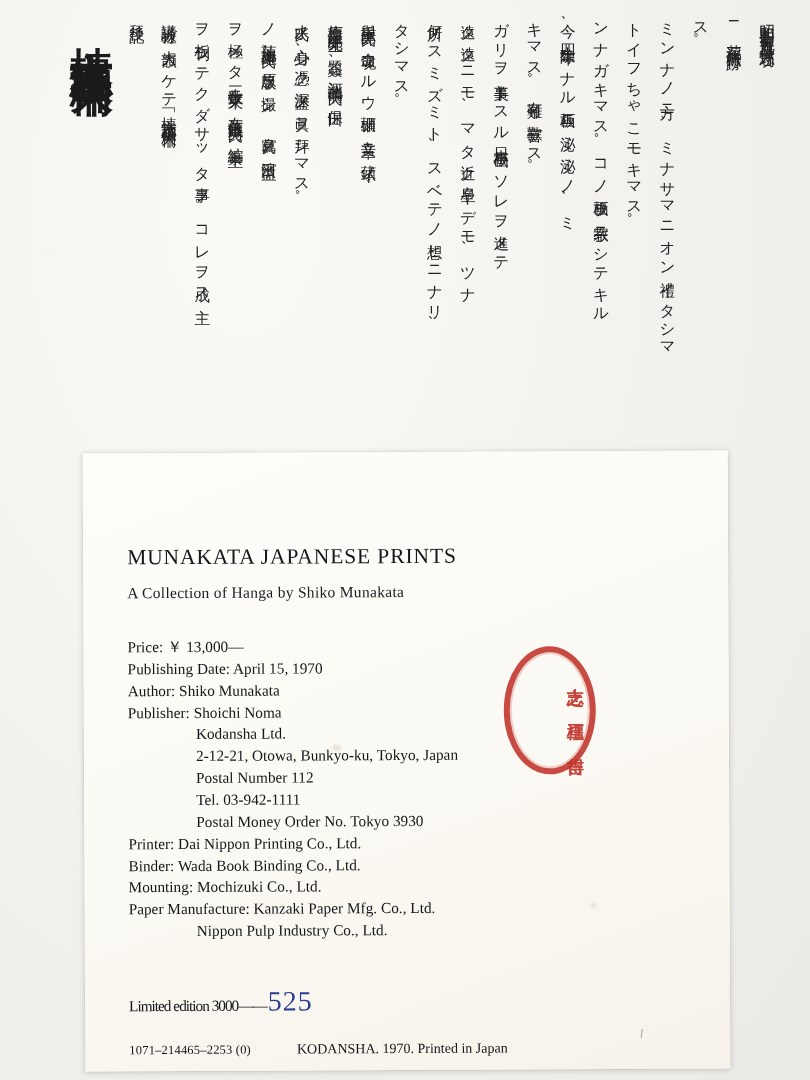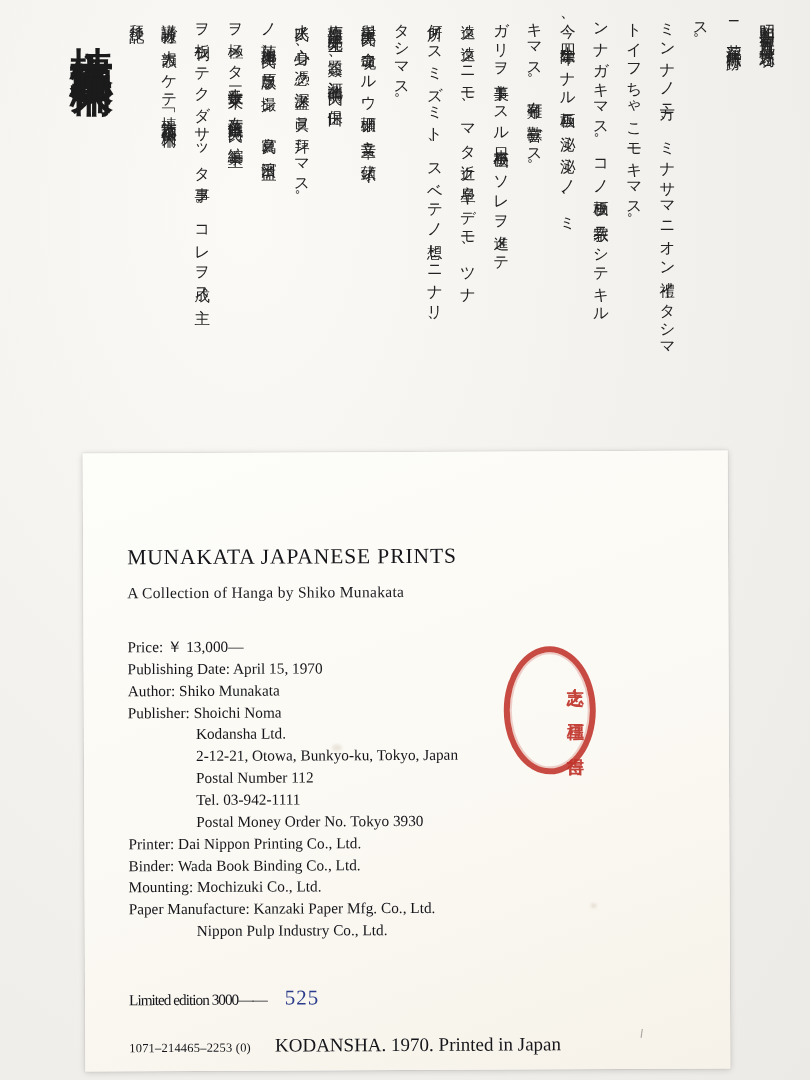--- a/index.html
+++ b/index.html
@@ -126,41 +126,41 @@
     margin-top: 44px;
     font-family: "Liberation Serif", serif;
     font-size: 15.3px;
     color: #15151a;
     display: flex;
     align-items: baseline;
   }
   .limited .dash { letter-spacing: -1px; }
   .edition-number {
     font-family: "Liberation Serif", serif;
-    font-size: 21px;
+    font-size: 28px;
     color: #2b3c8c;
-    margin-left: 18px;
+    margin-left: 1px;
     letter-spacing: 1px;
   }
 
   .footer-line {
     margin-top: 24px;
     display: flex;
     align-items: baseline;
     font-family: "Liberation Serif", serif;
     color: #15151a;
   }
   .code {
     font-size: 12.5px;
     font-weight: 400;
     letter-spacing: 0.2px;
   }
   .imprint {
-    font-size: 19px;
-    margin-left: 24px;
+    font-size: 14px;
+    margin-left: 46px;
     white-space: nowrap;
   }
 
   
   #seal {
     position: absolute;
     left: 420px;
     top: 195px;
     width: 92px;
     height: 128px;

